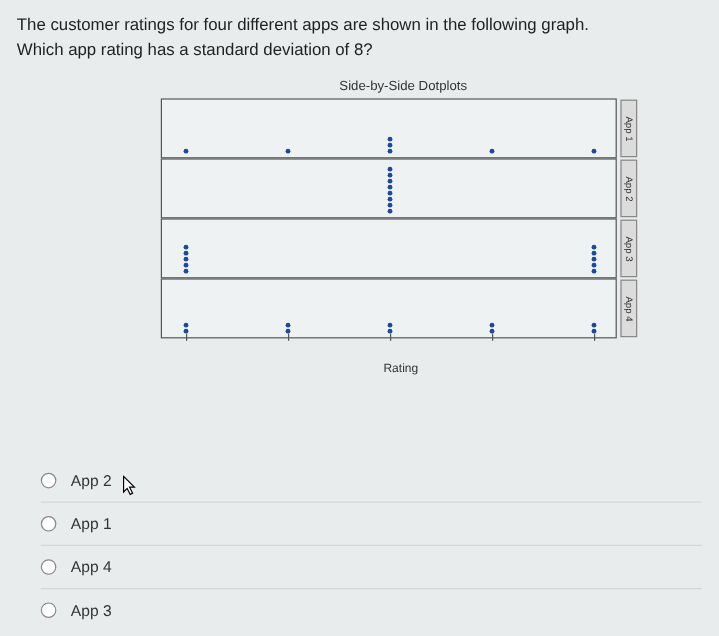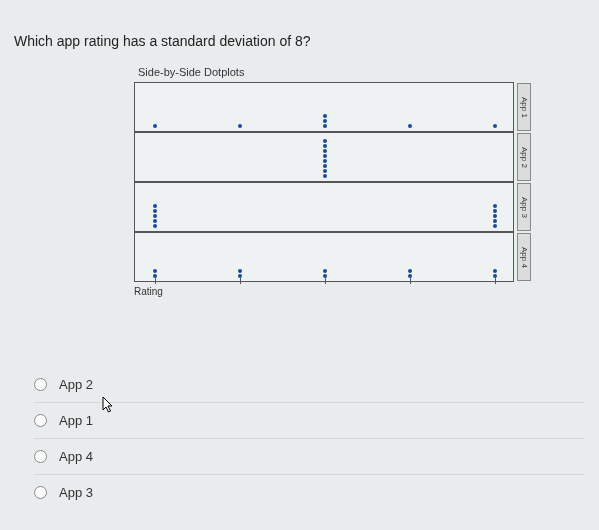--- a/index.html
+++ b/index.html
@@ -21,20 +21,21 @@
   .chart-wrap {
     margin-left: 120px;
     position: relative;
     width: 400px;
   }
   .chart-title {
     font-size: 11px;
     color: #333;
     margin-bottom: 4px;
     margin-left: 4px;
+    text-align: center;
   }
   .chart-area {
     width: 380px;
     position: relative;
   }
   .panel {
     border: 1px solid #555;
     height: 50px;
     position: relative;
     background: rgba(255,255,255,0.3);
@@ -62,24 +63,24 @@
     border-radius: 50%;
   }
   .tick {
     position: absolute;
     width: 1px;
     height: 6px;
     background: #555;
     bottom: -3px;
   }
   .xlabel {
-    text-align: left;
+    text-align: center;
     font-size: 10px;
     color: #333;
-    margin-top: 4px;
+    margin-top: 20px;
   }
   .options {
     margin-top: 70px;
     margin-left: 20px;
   }
   .option {
     padding: 10px 0;
     border-top: 1px solid #d6d6d6;
     display: flex;
     align-items: center;
@@ -99,21 +100,21 @@
     position: absolute;
     left: 102px;
     top: 396px;
     pointer-events: none;
   }
 </style>
 </head>
 <body>
 
 <div class="question">
-  <br>
+  <span>The customer ratings for four different apps are shown in the following graph.</span><br>
   <span>Which app rating has a standard deviation of 8?</span>
 </div>
 
 <div class="chart-wrap">
   <div class="chart-title">Side-by-Side Dotplots</div>
   <div class="chart-area" id="chart-area">
       <div class="panel">
         <div class="panel-label">App 1</div>
         <div class="dot" style="left: 18px; bottom: 3px;"></div>
         <div class="dot" style="left: 103px; bottom: 3px;"></div>

